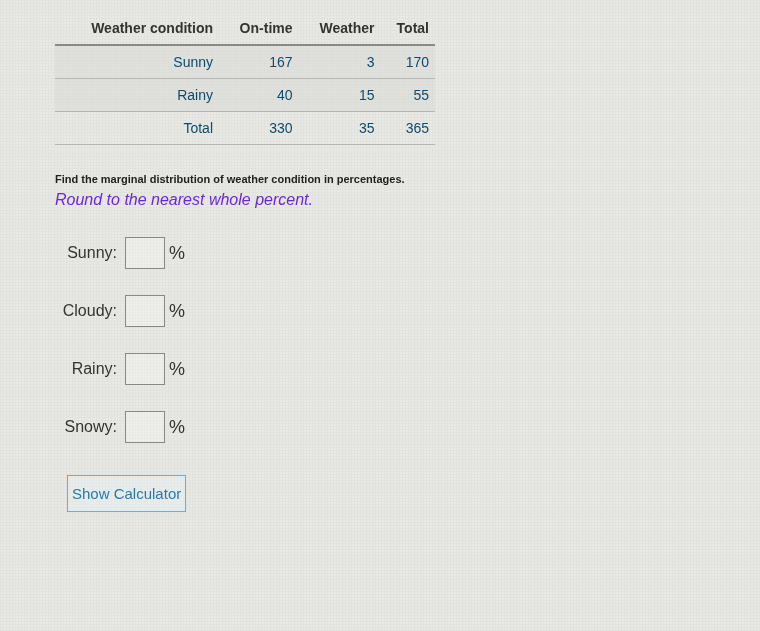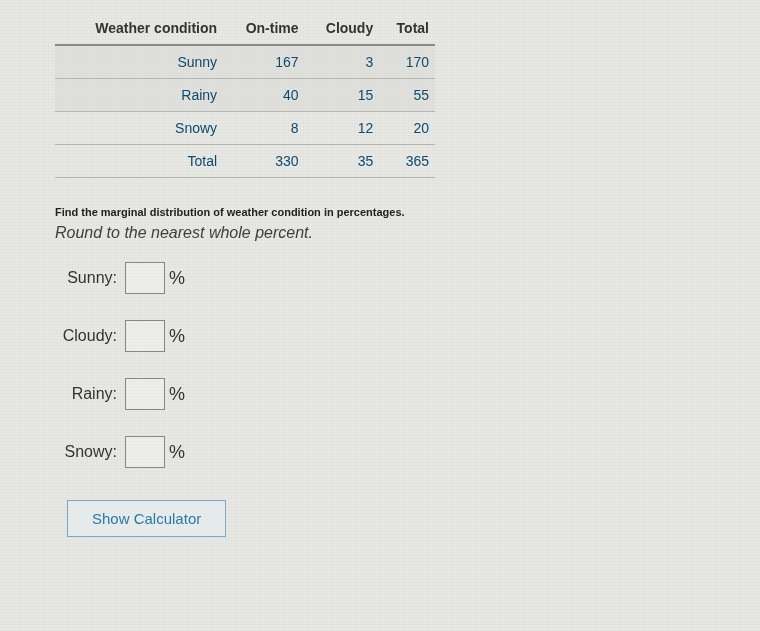--- a/index.html
+++ b/index.html
@@ -42,22 +42,22 @@
     }
     .question {
       margin-bottom: 6px;
       font-size: 11px;
       font-weight: bold;
       color: #222;
     }
     .instruction {
       font-style: italic;
       font-size: 16px;
-      color: #404040;
-      margin-bottom: 20px;
+      color: #6d28d9;
+      margin-bottom: 28px;
     }
     .answer-row {
       display: flex;
       align-items: center;
       margin-bottom: 26px;
       font-size: 16px;
     }
     .answer-label {
       min-width: 62px;
       text-align: right;
@@ -75,59 +75,53 @@
     }
     .percent {
       font-size: 18px;
       color: #333;
     }
     .calc-btn {
       border: 1.5px solid #7aa8c8;
       background: rgba(230,240,248,0.4);
       color: #2a7aa8;
       font-size: 15px;
-      padding: 9px 24px;
+      padding: 9px 4px;
       cursor: pointer;
       font-family: inherit;
       margin-top: 6px;
     }
     .calc-wrap {
       padding-left: 12px;
     }
   </style>
 </head>
 <body>
 
 <table>
   <thead>
     <tr>
       <th>Weather condition</th>
       <th>On-time</th>
-      <th>Cloudy</th>
+      <th>Weather</th>
       <th>Total</th>
     </tr>
   </thead>
   <tbody>
     <tr class="alt">
       <td>Sunny</td>
       <td>167</td>
       <td>3</td>
       <td>170</td>
     </tr>
     <tr class="alt">
       <td>Rainy</td>
       <td>40</td>
       <td>15</td>
       <td>55</td>
-    </tr>
-    <tr>
-      <td>Snowy</td>
-      <td>8</td>
-      <td>12</td>
-      <td>20</td>
     </tr>
     <tr>
       <td>Total</td>
       <td>330</td>
       <td>35</td>
       <td>365</td>
     </tr>
   </tbody>
 </table>
 

